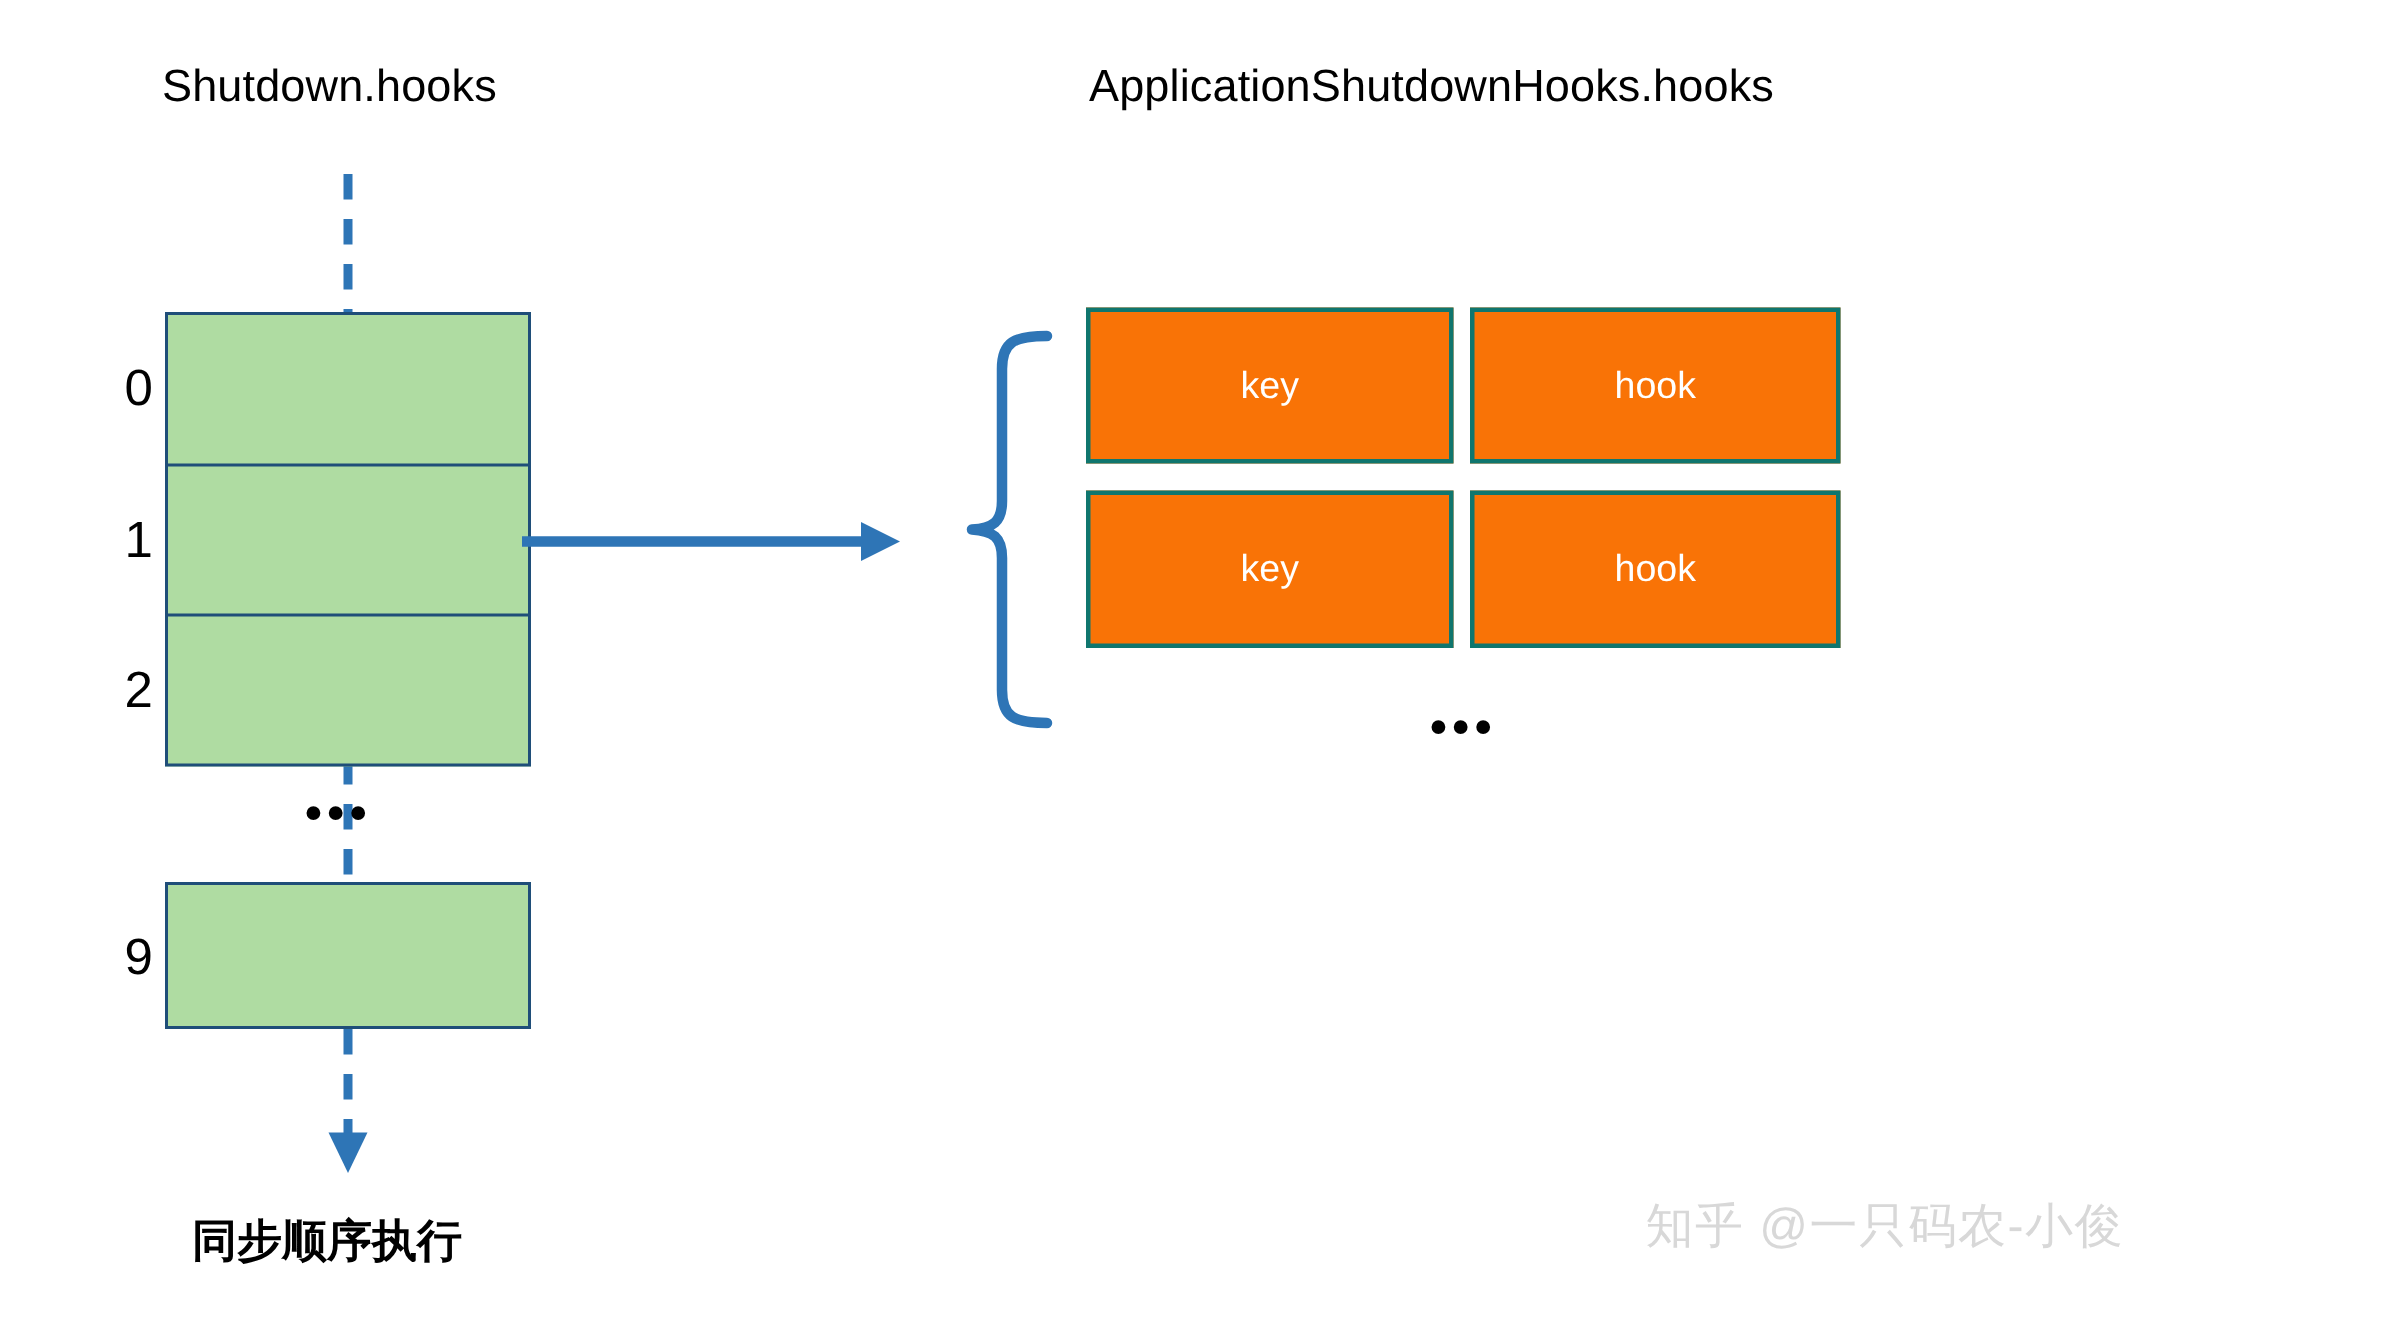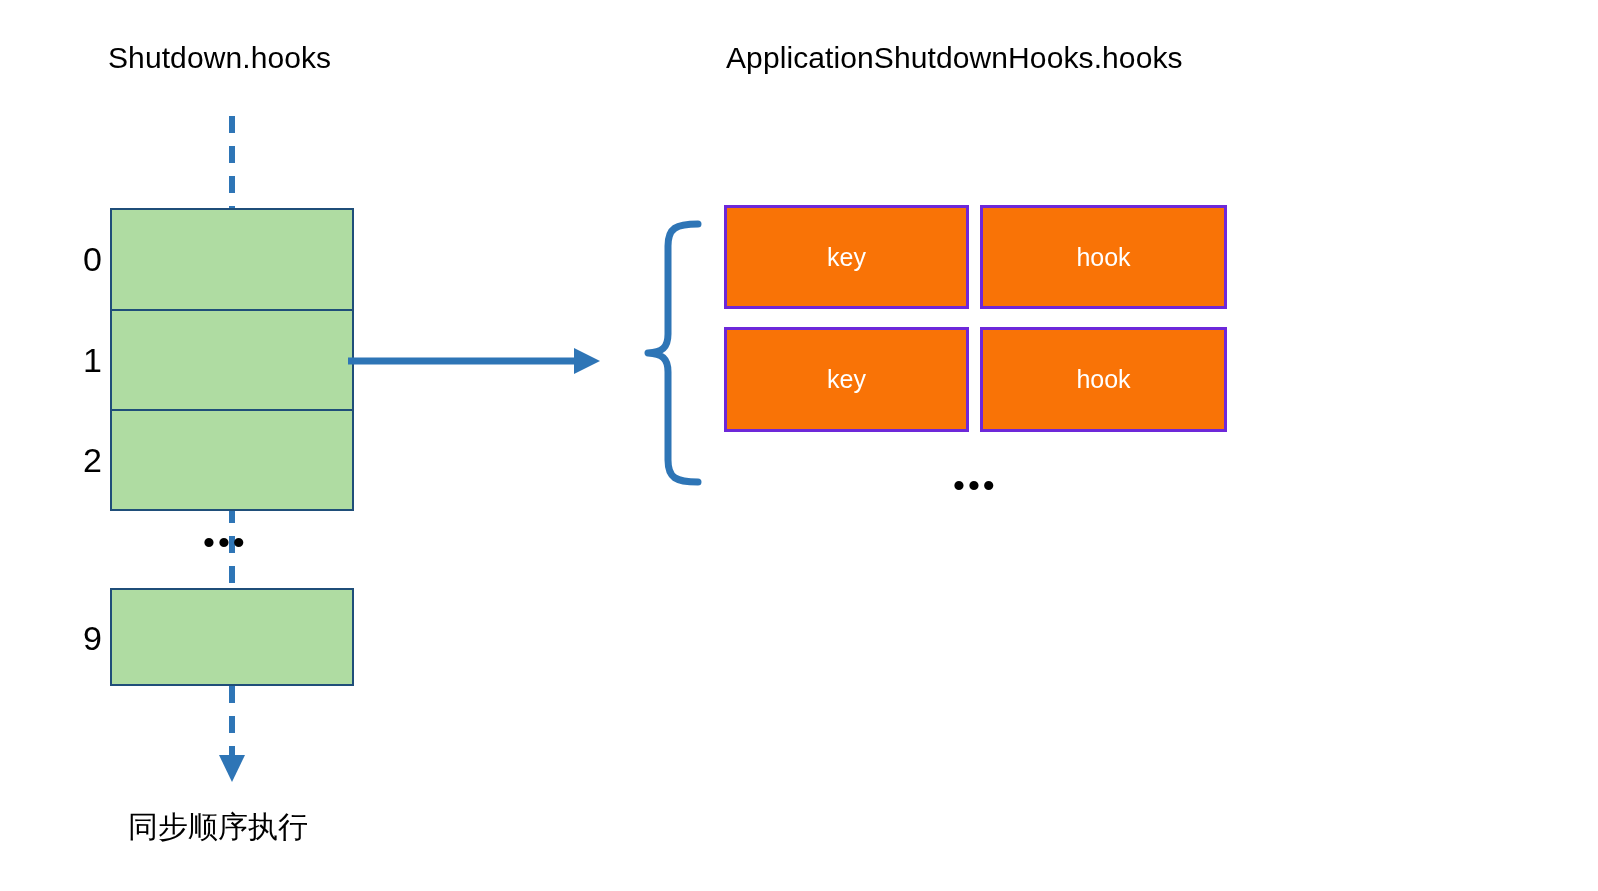--- a/index.html
+++ b/index.html
@@ -89,21 +89,21 @@
     left: 626px;
     top: 218px;
     width: 80px;
     height: 270px;
   }
 
   
   .orange-cell {
     position: absolute;
     background: #F97306;
-    border: 3px solid #6d28d9;
+    border: 3px solid #0f766e;
     box-sizing: border-box;
     color: #ffffff;
     font-size: 25px;
     display: flex;
     align-items: center;
     justify-content: center;
   }
   #orange-r0c0 { left: 724px; top: 205px; width: 245px; height: 104px; }
   #orange-r0c1 { left: 980px; top: 205px; width: 247px; height: 104px; }
   #orange-r1c0 { left: 724px; top: 327px; width: 245px; height: 105px; }
@@ -129,20 +129,21 @@
     color: #000000;
     white-space: pre-line;
   }
   #sync-note {
     position: absolute;
     left: 128px;
     top: 807px;
     font-size: 30px;
     color: #000000;
     white-space: nowrap;
+    font-weight: bold;
   }
 
   
   #watermark {
     position: absolute;
     left: 1097px;
     top: 796px;
     font-size: 32px;
     color: #D8D8D8;
     white-space: nowrap;
@@ -193,14 +194,15 @@
   <div class="orange-cell" id="orange-r0c0">key</div>
   <div class="orange-cell" id="orange-r0c1">hook</div>
   <div class="orange-cell" id="orange-r1c0">key</div>
   <div class="orange-cell" id="orange-r1c1">hook</div>
 
   <div id="map-ellipsis">•••</div>
 
 
   <div id="sync-note">同步顺序执行</div>
 
+  <div id="watermark">知乎 @一只码农-小俊</div>
 
 </div>
 
 </body></html>

